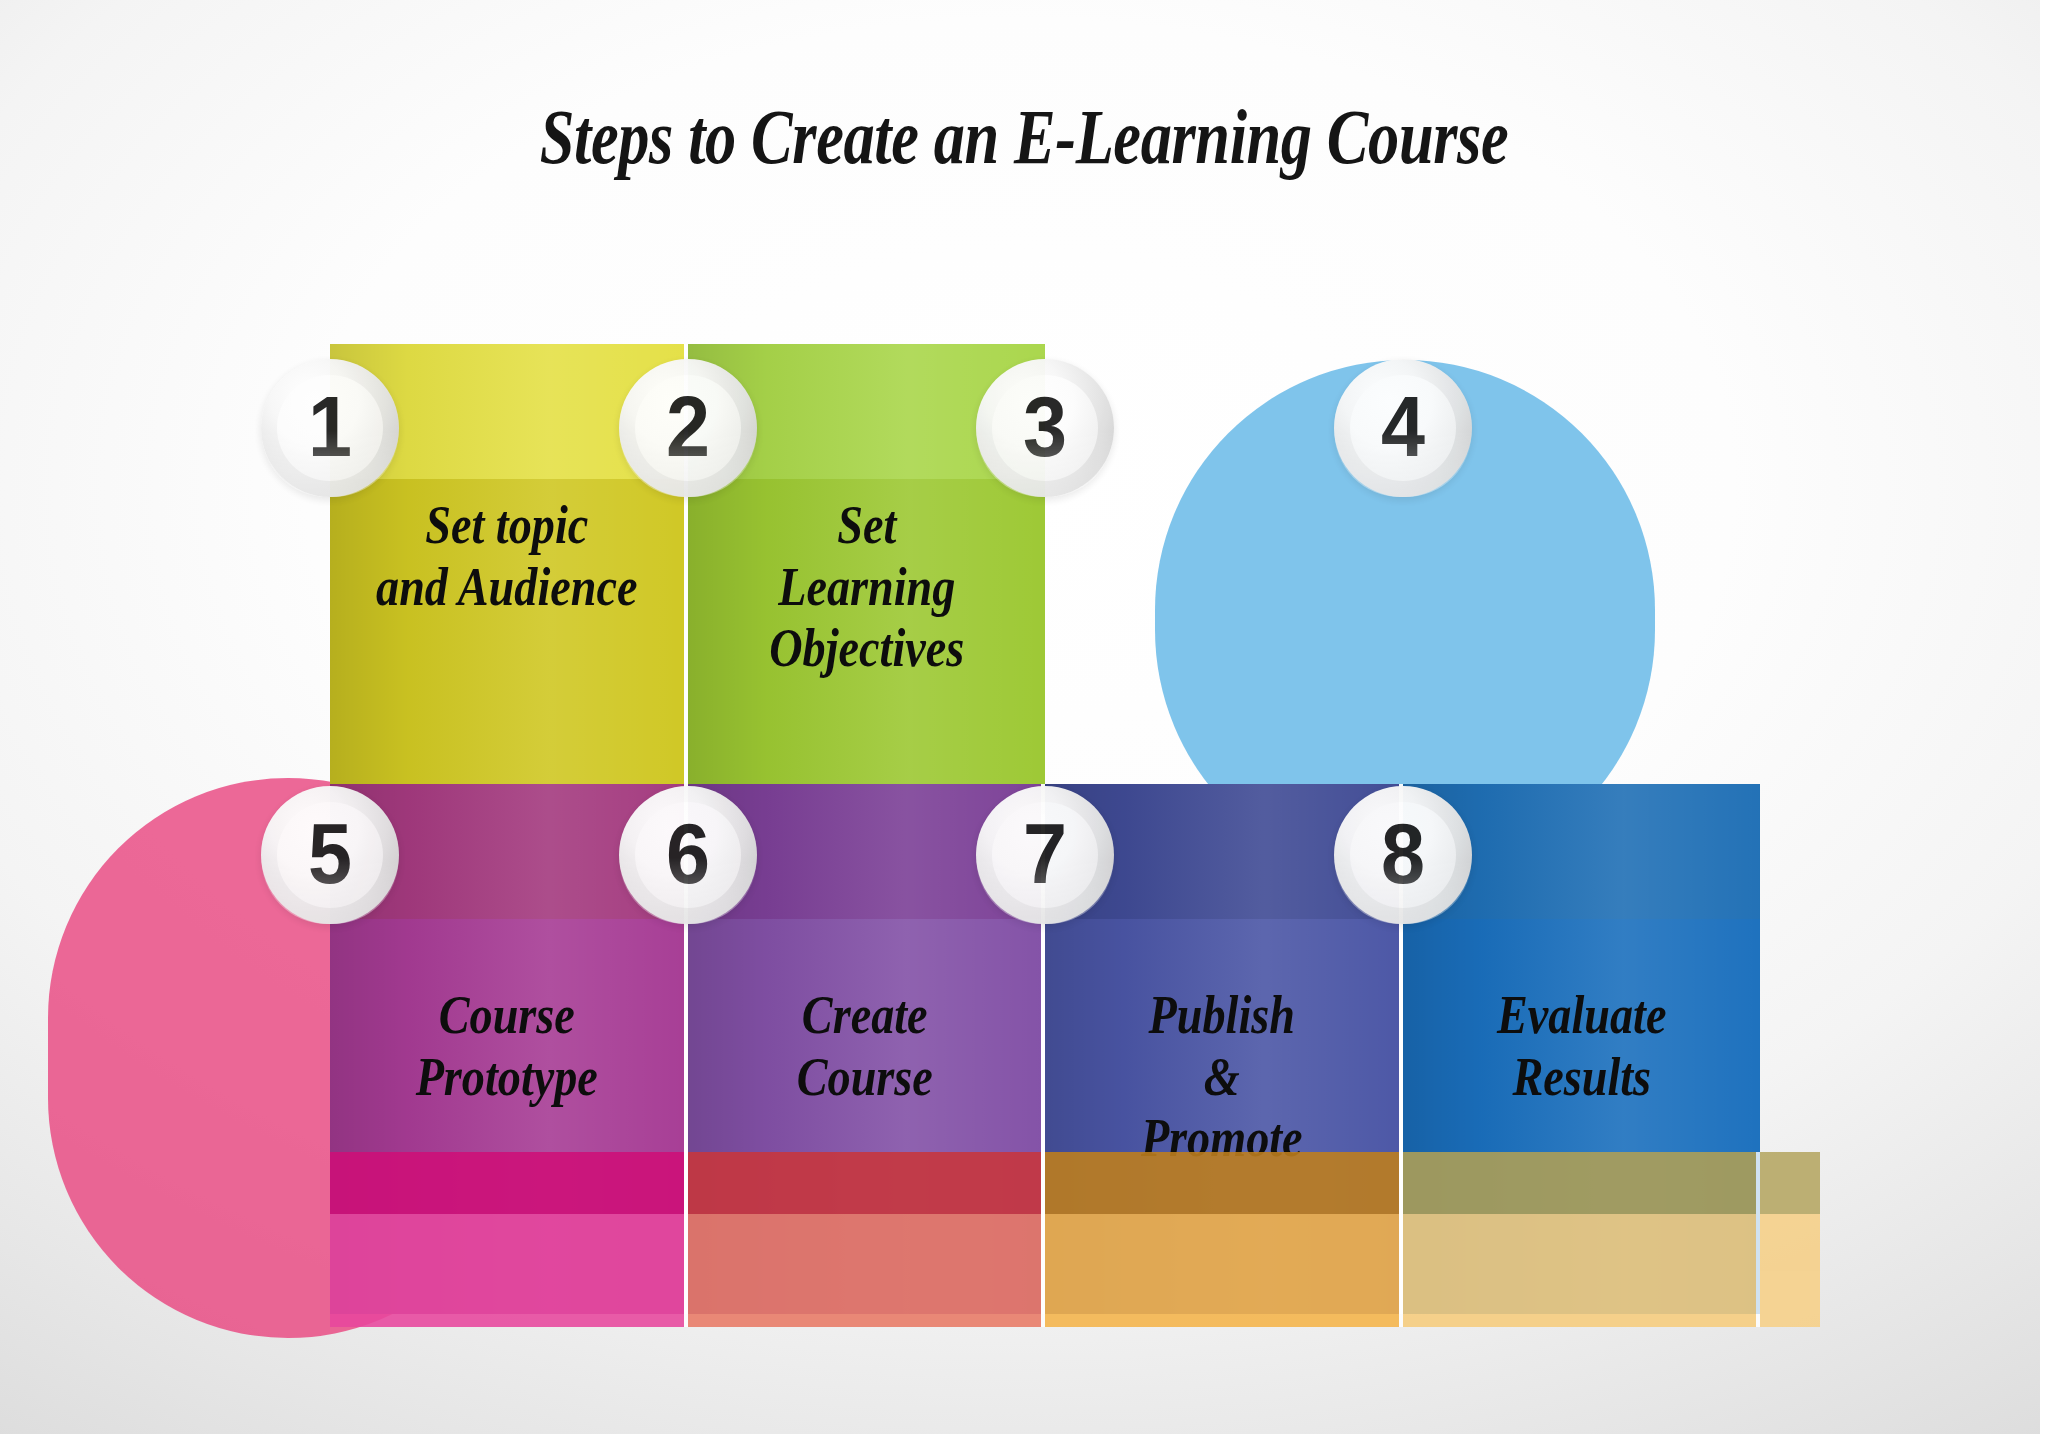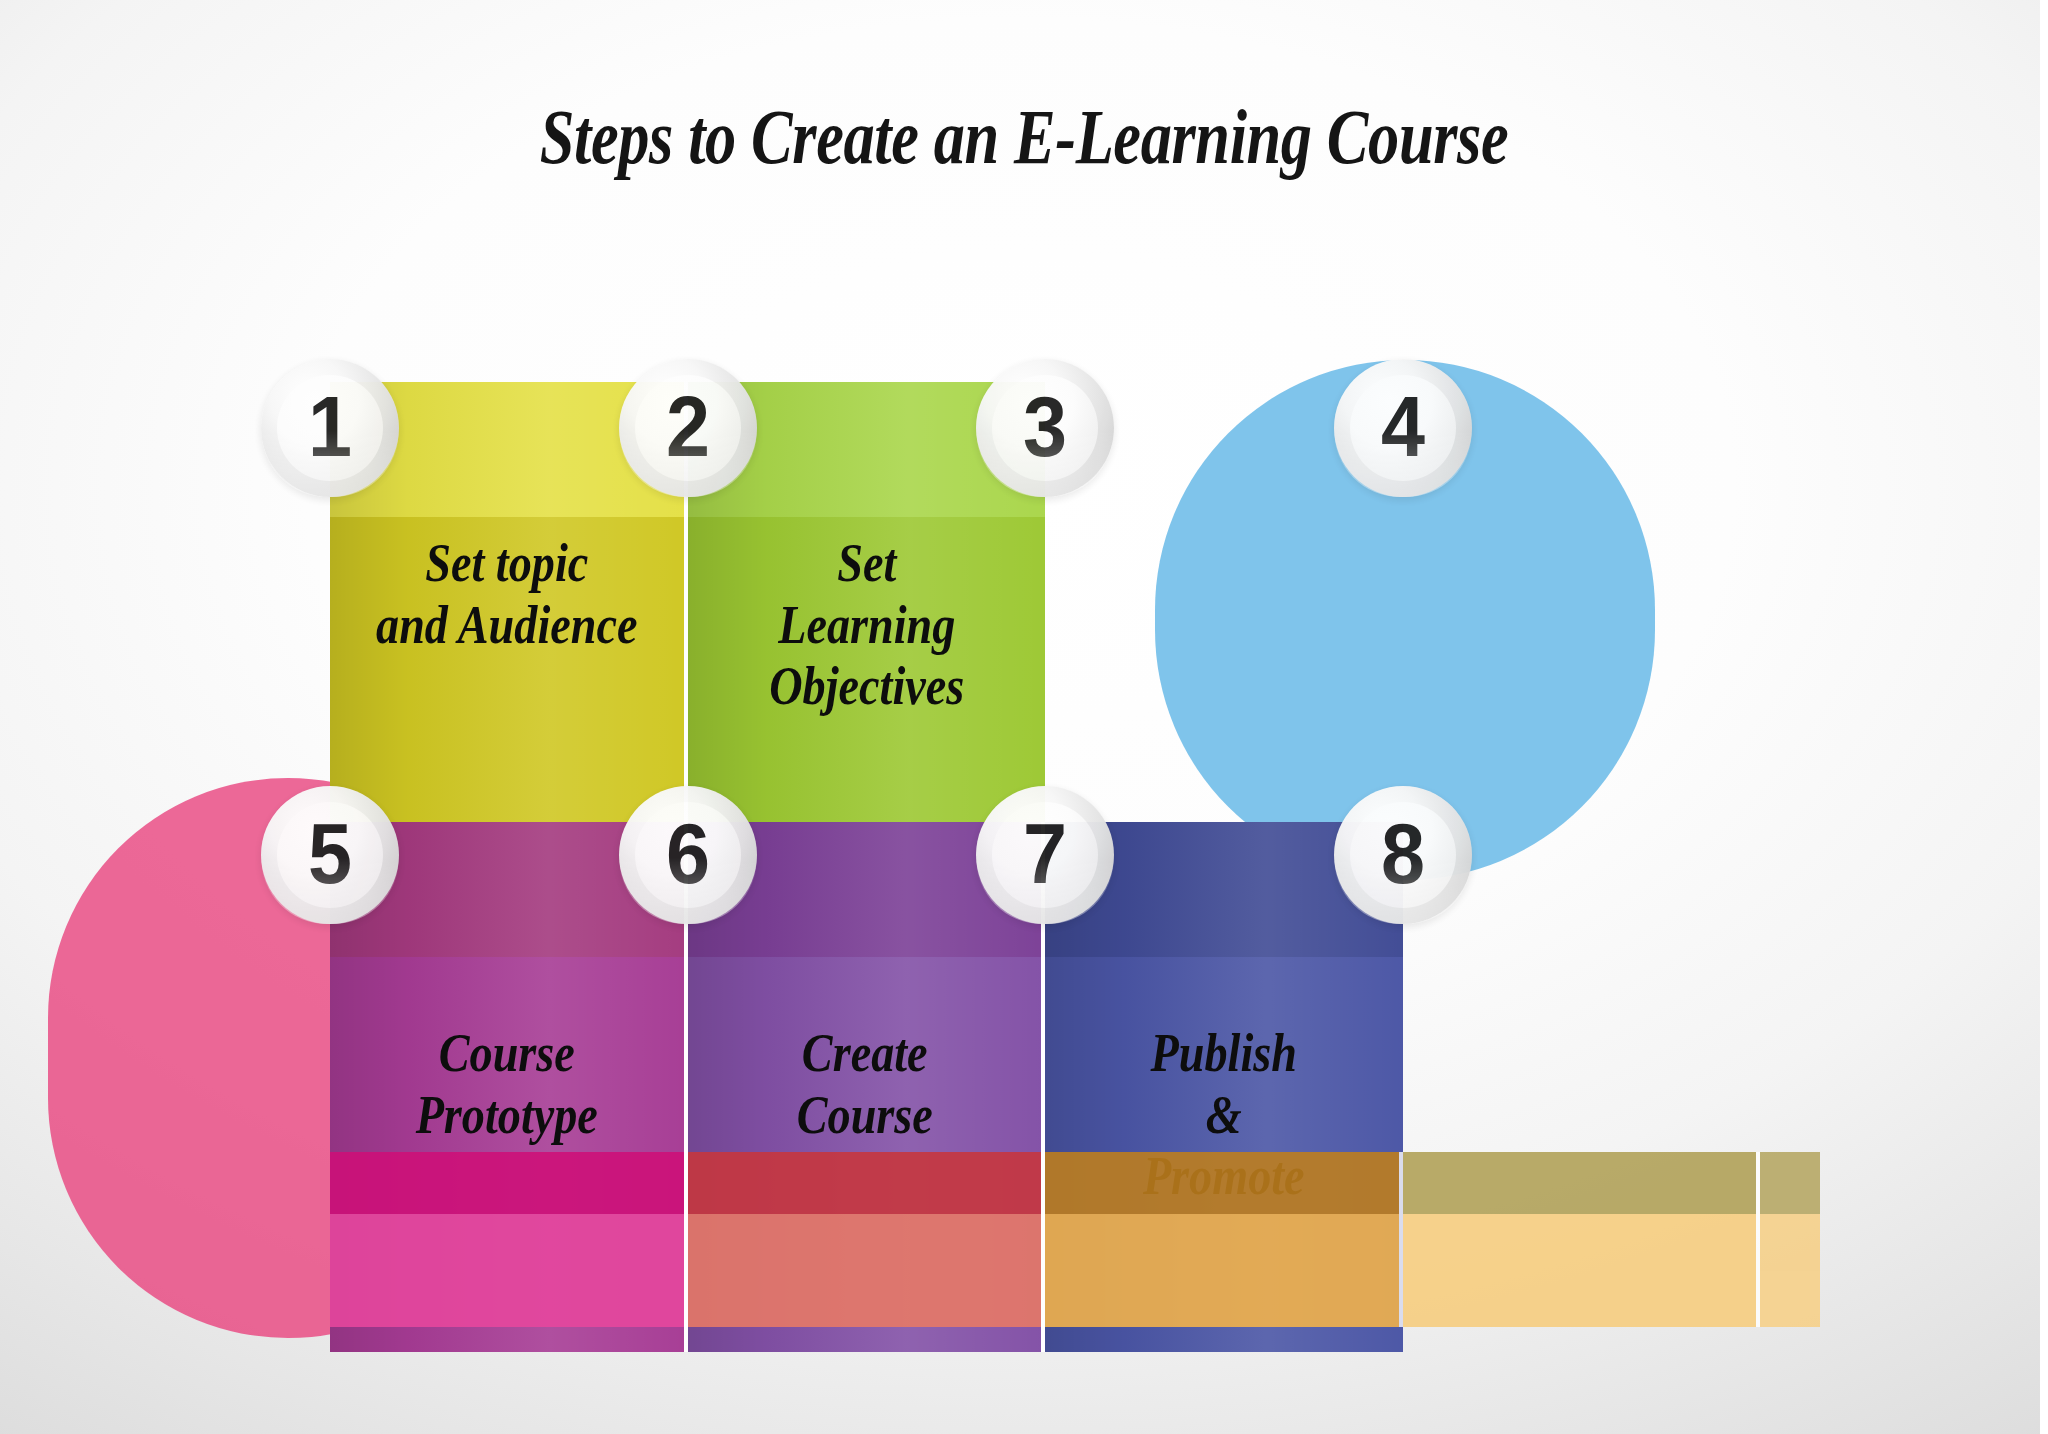--- a/index.html
+++ b/index.html
@@ -36,21 +36,21 @@
     border-radius:260px;
     background:#5bb4e5;opacity:.78;
   }
   #pill-pink{
     left:48px;top:778px;width:480px;height:560px;
     border-radius:240px;
     background:#e8437e;opacity:.80;
   }
 
   
-  #grid{position:absolute;left:330px;top:382px;width:1430px;height:970px;}
+  #grid{position:absolute;left:330px;top:344px;width:1430px;height:970px;}
 
   .row{position:absolute;left:0;width:1430px;display:flex;}
   #row1{top:0;height:470px;}
   #row2{top:440px;height:530px;text-decoration:underline;}
 
   .cell{
     position:relative;width:357.5px;height:100%;
     box-sizing:border-box;
     border-right:4px solid rgba(255,255,255,.95);
   }
@@ -181,20 +181,28 @@
 
       <div class="cell">
         <div class="fill">
           <div class="top" style="background: rgb(63, 74, 148);"></div>
           <div class="bot" style="background: rgb(74, 85, 165);"></div>
           <div class="sheen"></div>
         </div>
         <div class="label">Publish<br>&amp;<br>Promote</div>
       </div>
 
+      <div class="cell">
+        <div class="fill">
+          <div class="top" style="background: rgb(31, 111, 181);"></div>
+          <div class="bot" style="background: rgb(26, 111, 189);"></div>
+          <div class="sheen"></div>
+        </div>
+        <div class="label">Evaluate<br>Results</div>
+      </div>
 
     </div>
   </div>
 
   <div class="warm" id="warm5" style="left: 330px; top: 1152px; width: 357.5px; height: 175px; opacity: 0.88; border-right: 4px solid rgba(255, 255, 255, 0.9); box-sizing: border-box;">
     <div class="wtop" style="background: rgb(207, 15, 120);"></div>
     <div class="wbot" style="background: rgb(232, 71, 158);"></div>
   </div>
   <div class="warm" id="warm6" style="left: 687.5px; top: 1152px; width: 357.5px; height: 175px; opacity: 0.88; border-right: 4px solid rgba(255, 255, 255, 0.9); box-sizing: border-box;">
     <div class="wtop" style="background: rgb(201, 54, 60);"></div>

